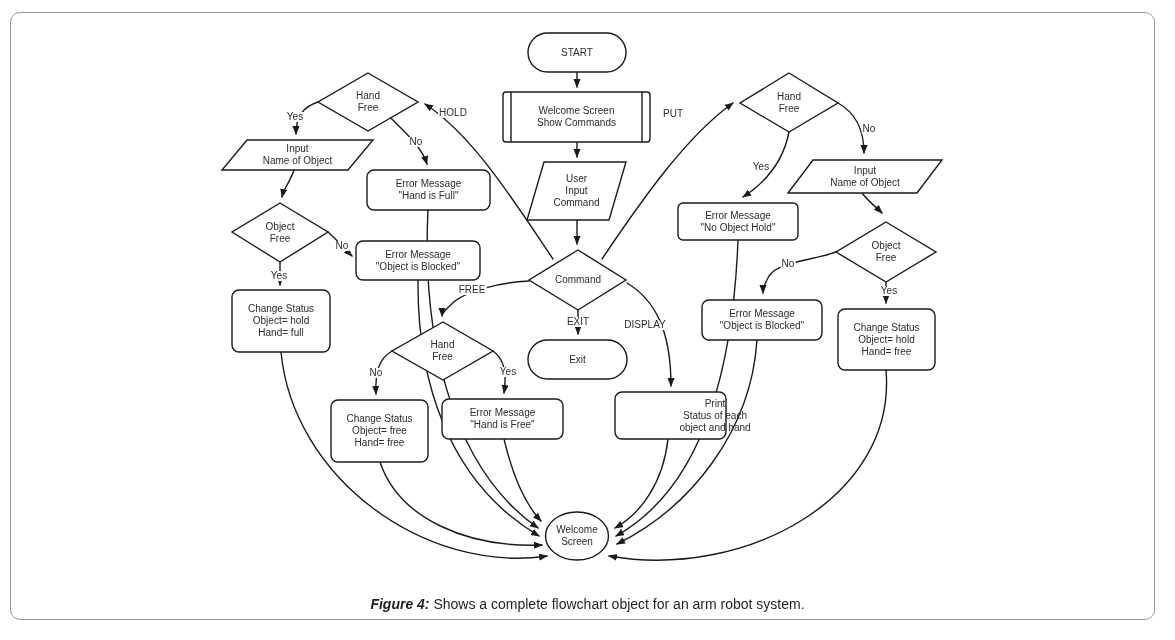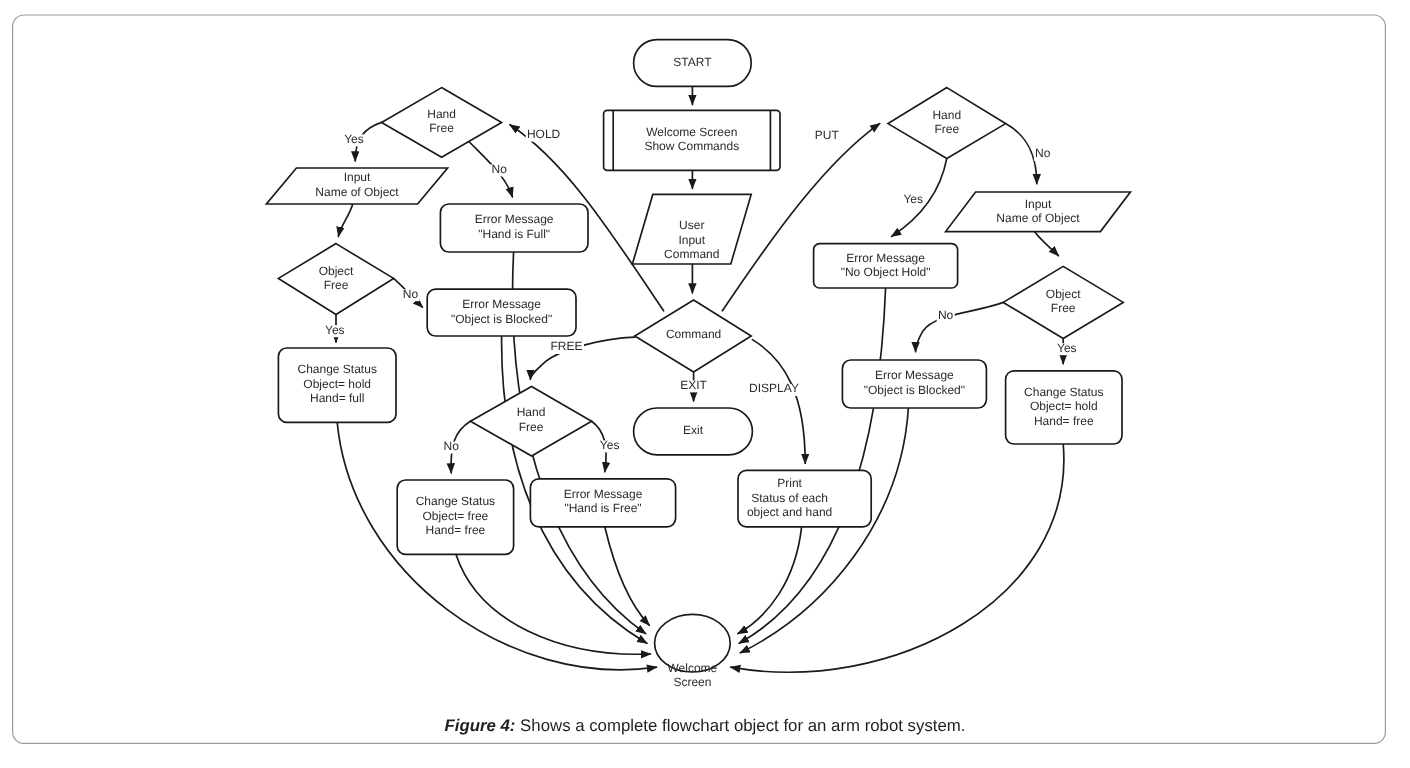--- a/index.html
+++ b/index.html
@@ -107,26 +107,26 @@
     <polygon class="shape" points="886,222 936,252 886,282 836,252"></polygon>
     <rect class="shape" x="702" y="300" width="120" height="40" rx="7"></rect>
     <rect class="shape" x="838" y="309" width="97" height="61" rx="7"></rect>
     <ellipse class="shape" cx="577" cy="536" rx="31.5" ry="24"></ellipse>
   </g>
 </svg>
 
 <div class="node" style="left:528px;top:33px;width:98px;height:39px">START</div>
 <div class="node" style="left:503px;top:92px;width:147px;height:50px">Welcome Screen
 Show Commands</div>
-<div class="node" style="left:527px;top:172px;width:99px;height:58px">User
+<div class="node" style="left:527px;top:162px;width:99px;height:58px">User
 Input
 Command</div>
 <div class="node" style="left:529px;top:250px;width:98px;height:60px">Command</div>
 <div class="node" style="left:528px;top:340px;width:99px;height:39px">Exit</div>
-<div class="node" style="left:595px;top:392px;width:126px;height:47px">Print
+<div class="node" style="left:652px;top:392px;width:126px;height:47px">Print
 Status of each
 object and hand</div>
 <div class="node" style="left:318px;top:73px;width:100px;height:58px">Hand
 Free</div>
 <div class="node" style="left:222px;top:140px;width:151px;height:30px">Input
 Name of Object</div>
 <div class="node" style="left:367px;top:170px;width:123px;height:40px">Error Message
 "Hand is Full"</div>
 <div class="node" style="left:232px;top:203px;width:96px;height:59px">Object
 Free</div>
@@ -148,25 +148,25 @@
 "No Object Hold"</div>
 <div class="node" style="left:788px;top:160px;width:154px;height:33px">Input
 Name of Object</div>
 <div class="node" style="left:836px;top:222px;width:100px;height:60px">Object
 Free</div>
 <div class="node" style="left:702px;top:300px;width:120px;height:40px">Error Message
 "Object is Blocked"</div>
 <div class="node" style="left:838px;top:309px;width:97px;height:61px">Change Status
 Object= hold
 Hand= free</div>
-<div class="node" style="left:545px;top:540px;width:64px;height:48px">Welcome
+<div class="node" style="left:545px;top:512px;width:64px;height:48px">Welcome
 Screen</div>
 
 <span class="elabel" style="left:453px;top:113px">HOLD</span>
-<span class="elabel" style="left:689px;top:114px">PUT</span>
+<span class="elabel" style="left:673px;top:114px">PUT</span>
 <span class="elabel" style="left:472px;top:290px">FREE</span>
 <span class="elabel" style="left:578px;top:322px">EXIT</span>
 <span class="elabel" style="left:645px;top:325px">DISPLAY</span>
 <span class="elabel" style="left:295px;top:117px">Yes</span>
 <span class="elabel" style="left:416px;top:142px">No</span>
 <span class="elabel" style="left:342px;top:246px">No</span>
 <span class="elabel" style="left:279px;top:276px">Yes</span>
 <span class="elabel" style="left:376px;top:373px">No</span>
 <span class="elabel" style="left:508px;top:372px">Yes</span>
 <span class="elabel" style="left:761px;top:167px">Yes</span>

